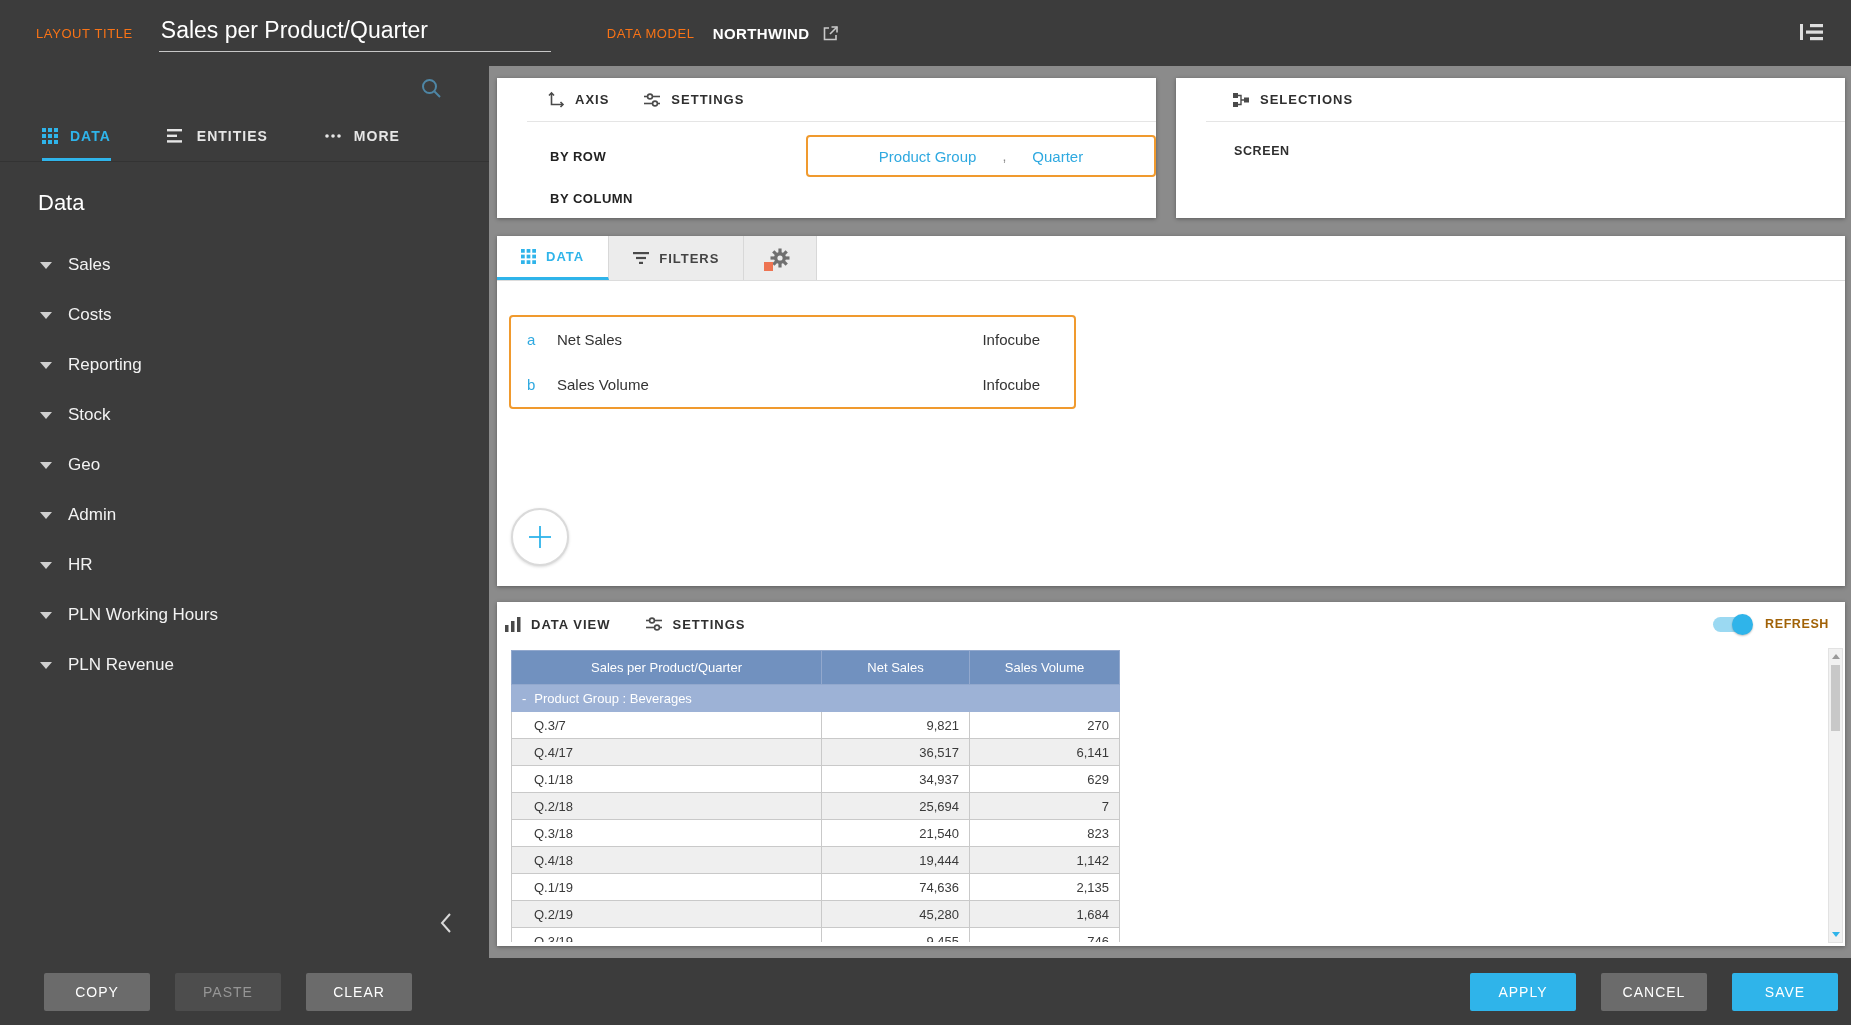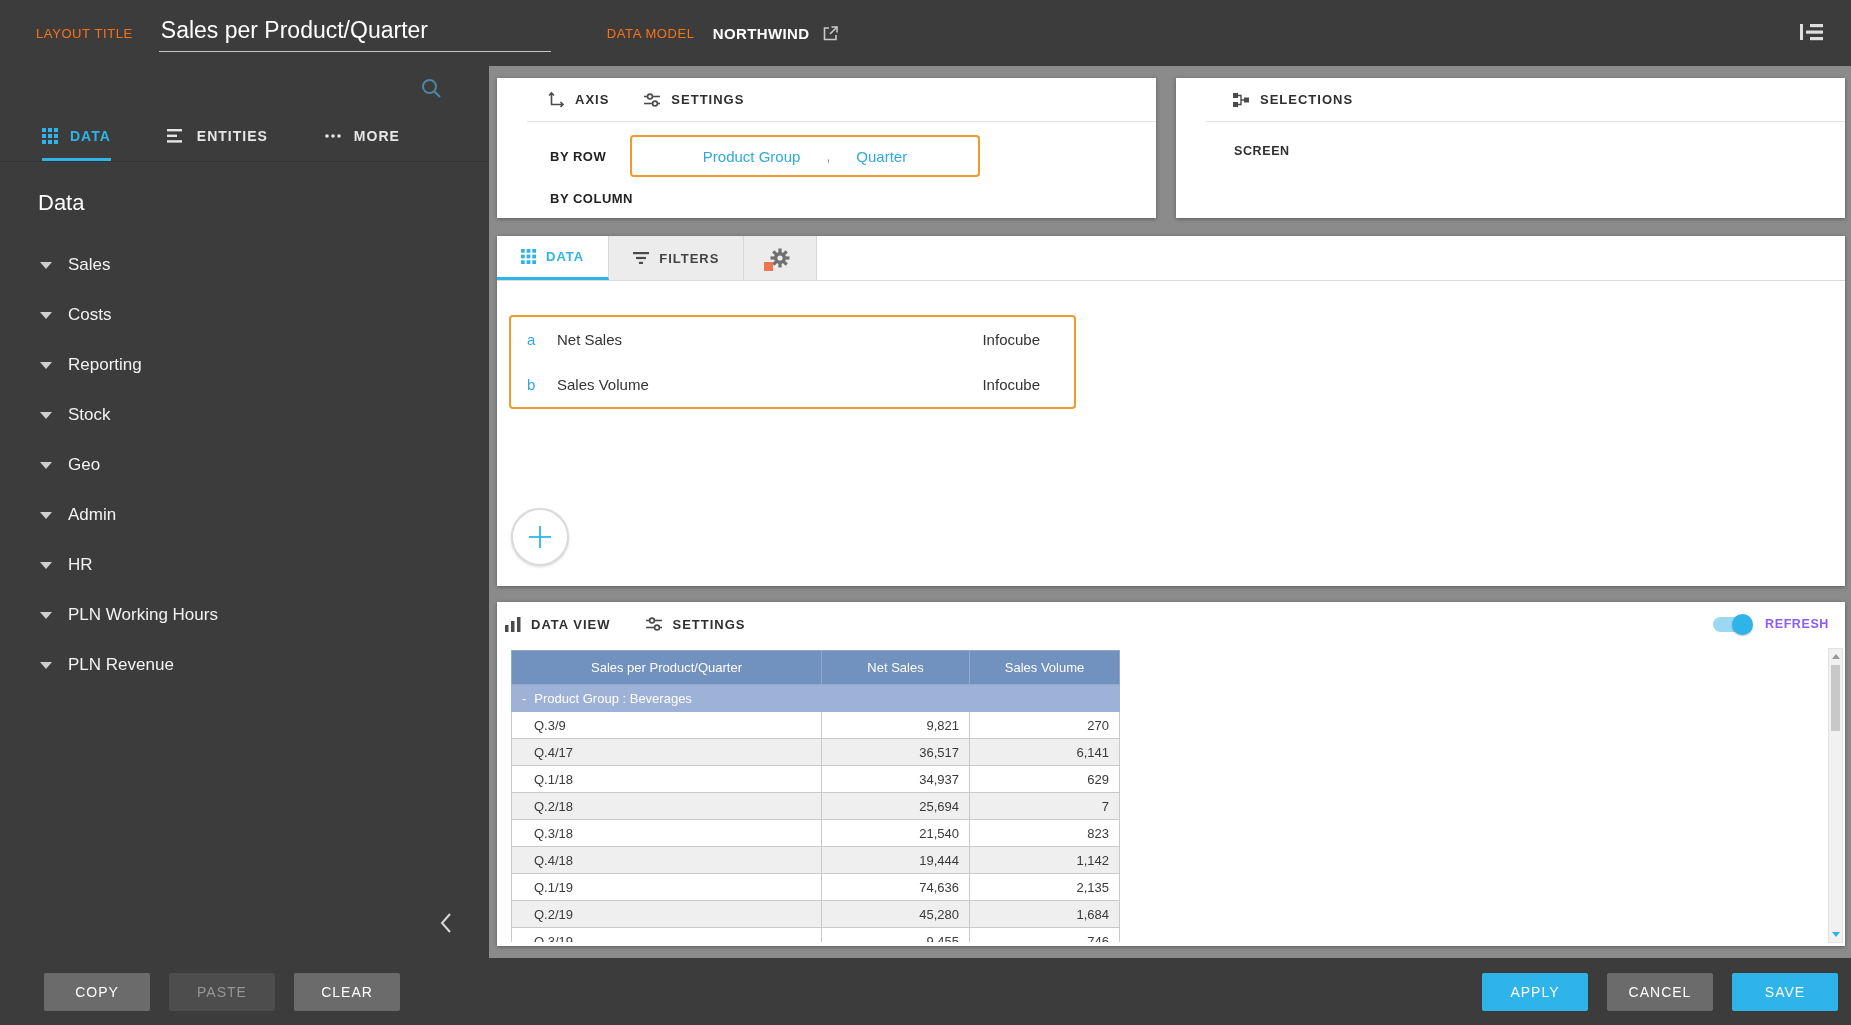--- a/index.html
+++ b/index.html
@@ -31,21 +31,21 @@
   
   .panel { position:absolute; background:#fff; box-shadow:0 1px 4px rgba(0,0,0,.35); }
   .panel-header { height:44px; display:flex; align-items:center; border-bottom:1px solid #e5e5e5; padding:0 20px;margin-left:30px; }
   .ph-item { display:flex; align-items:center; gap:10px; cursor:pointer; }
   .ph-item + .ph-item { margin-left:34px; }
   .ph-label { font-size:13px; font-weight:bold; letter-spacing:1px; color:#2f2f2f; }
 
   
   .axis-panel { left:497px; top:78px; width:659px; height:140px; }
   .axis-content { padding:13px 0 0 53px; }
-  .byrow-line { display:flex; align-items:center; }
+  .byrow-line { display:flex; align-items:center;justify-content:space-between; }
   .byrow-label { font-size:13px; font-weight:bold; letter-spacing:.5px; width:80px; color:#222; }
   .row-chipbox { width:350px; height:42px; border:2px solid #f09a2e; border-radius:4px; display:flex; align-items:center; justify-content:center; gap:26px; background:#fff; }
   .chip { color:#2fa9e0; font-size:15px; cursor:pointer; }
   .chip-sep { color:#8a8a8a; font-size:14px; }
   .bycol-label { margin-top:14px; font-size:13px; font-weight:bold; letter-spacing:.5px; color:#222; }
 
   
   .selections-panel { left:1176px; top:78px; width:669px; height:140px; }
   .selections-panel .panel-header { padding-left:26px; }
   .sel-content { padding:22px 0 0 58px; }
@@ -65,21 +65,21 @@
   .m-name { color:#333; }
   .m-src { margin-left:auto; color:#333; }
   .add-btn { position:absolute; left:14px; top:272px; width:58px; height:58px; border-radius:50%; border:2px solid #dadada; background:#fff; display:flex; align-items:center; justify-content:center; cursor:pointer; box-shadow:0 1px 3px rgba(0,0,0,.15); }
 
   
   .dataview-panel { left:497px; top:602px; width:1348px; height:344px; }
   .dv-header { height:44px; display:flex; align-items:center; padding:0 16px 0 8px; }
   .dv-header .ph-item + .ph-item { margin-left:34px; }
   .toggle { position:relative; width:38px; height:15px; border-radius:8px; background:#9bd9f2; margin-left:auto; cursor:pointer; }
   .toggle .knob { position:absolute; right:-2px; top:-3px; width:21px; height:21px; border-radius:50%; background:#2fb4ea; box-shadow:0 1px 2px rgba(0,0,0,.25); }
-  .refresh-label { margin-left:14px; font-size:12.5px; font-weight:bold; letter-spacing:.6px; color:#8b5cf6; }
+  .refresh-label { margin-left:14px; font-size:12.5px; font-weight:bold; letter-spacing:.6px; color:#a16207; }
 
   .table-wrap { position:absolute; left:14px; top:48px; width:614px; height:292px; overflow:hidden; }
   table.grid { border-collapse:collapse; width:608px; table-layout:fixed; font-size:13px; }
   .grid th { background:#7191bf; color:#fff; font-weight:normal; height:34px; border:1px solid #92a8cd; text-align:center; }
   .grid td { border:1px solid #c9c9c9; height:27px; padding:0 8px; color:#3a3a3a; background:#fff; }
   .grid tr.group-row td { background:#9db2d6; color:#fff; border-color:#9db2d6; padding-left:10px; }
   .grid tr.group-row .g-ind { margin-right:8px; cursor:pointer; }
   .grid tbody.rows tr:nth-of-type(even) td { background:#efefef; }
   .grid td.c-label { text-align:left; padding-left:22px; }
   .grid td.c-num { text-align:right; padding-right:10px; }
@@ -87,21 +87,21 @@
   .vscroll { position:absolute; right:2px; top:46px; bottom:3px; width:15px; background:#f1f1f1; border:1px solid #e2e2e2; }
   .vs-up, .vs-down { position:absolute; left:0; right:0; height:15px; display:flex; align-items:center; justify-content:center; cursor:pointer; }
   .vs-up { top:0; } .vs-down { bottom:0; }
   .tri-up { width:0; height:0; border-left:4px solid transparent; border-right:4px solid transparent; border-bottom:5px solid #9a9a9a; }
   .tri-down { width:0; height:0; border-left:4px solid transparent; border-right:4px solid transparent; border-top:5px solid #2fb4ea; }
   .vs-thumb { position:absolute; top:16px; left:2px; right:2px; height:66px; background:#c8c8c8; cursor:pointer; }
 
   
   .bottombar { position:absolute; left:0; top:958px; width:1851px; height:67px; background:#3c3c3c; display:flex; align-items:center; padding:0 13px 0 44px; }
   .btn { width:106px; height:38px; display:flex; align-items:center; justify-content:center; font-size:14px; letter-spacing:1px; color:#fff; background:#6b6b6b; border-radius:2px; cursor:pointer; }
-  .left-group, .right-group { display:flex; gap:19px; }
+  .left-group, .right-group { display:flex; gap:25px; }
   .right-group { margin-left:auto; }
   .btn.disabled { background:#4d4d4d; color:#969696; cursor:default; }
   .btn.primary { background:#2fb4ea; }
 </style>
 </head>
 <body>
 
 <div class="topbar">
   <span class="tb-label">LAYOUT TITLE</span>
   <input class="title-input" value="Sales per Product/Quarter" style="">
@@ -411,21 +411,21 @@
       <tbody>
         <tr class="group-row">
           <td colspan="3">
             <span class="g-ind">-</span><span>Product Group : Beverages</span>
           </td>
         </tr>
       </tbody>
       <tbody class="rows">
 
           <tr>
-            <td class="c-label">Q.3/9</td>
+            <td class="c-label">Q.3/7</td>
             <td class="c-num">9,821</td>
             <td class="c-num">270</td>
           </tr>
 
           <tr>
             <td class="c-label">Q.4/17</td>
             <td class="c-num">36,517</td>
             <td class="c-num">6,141</td>
           </tr>
 

